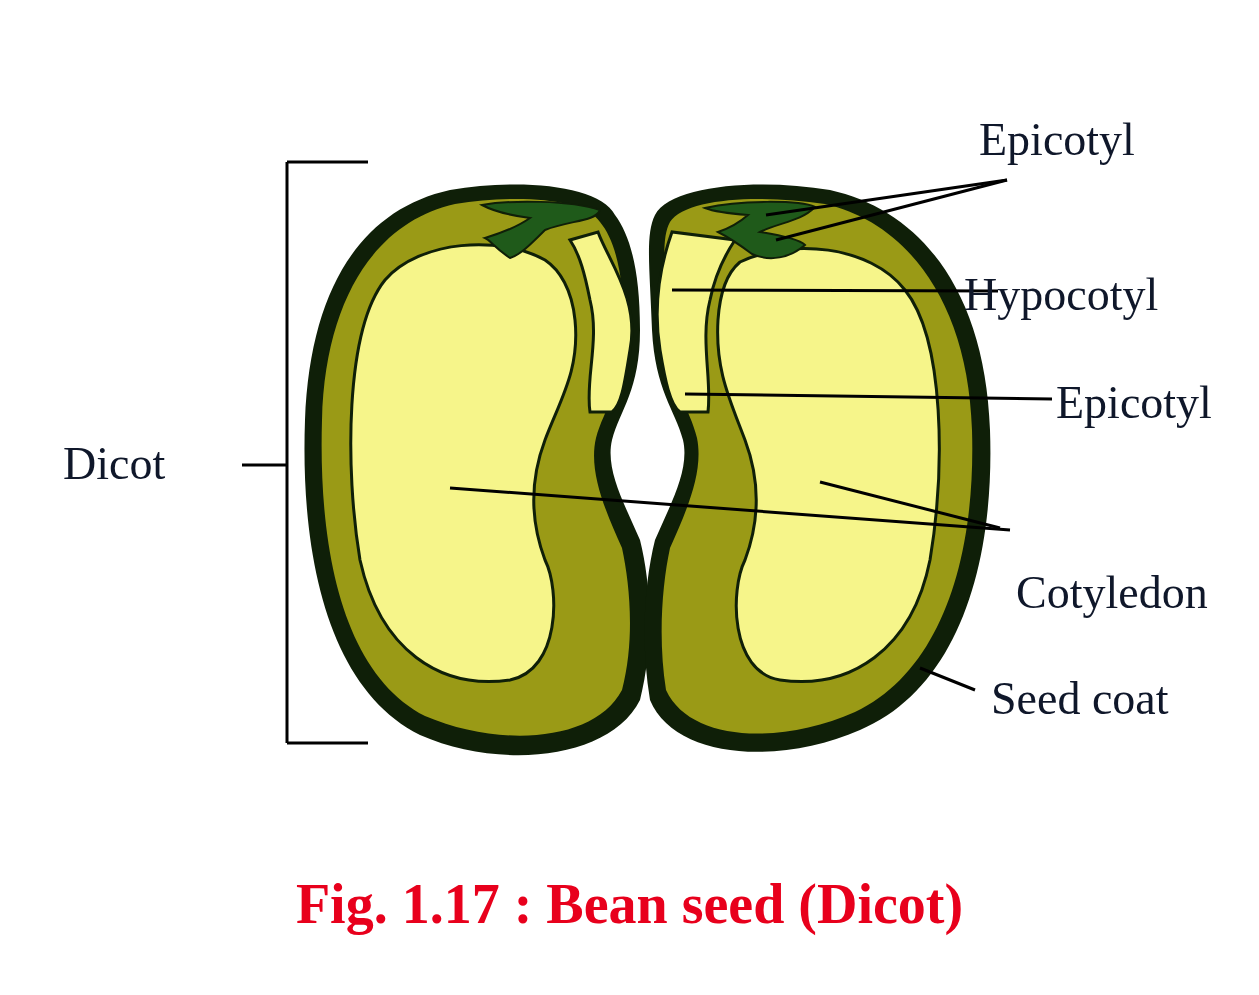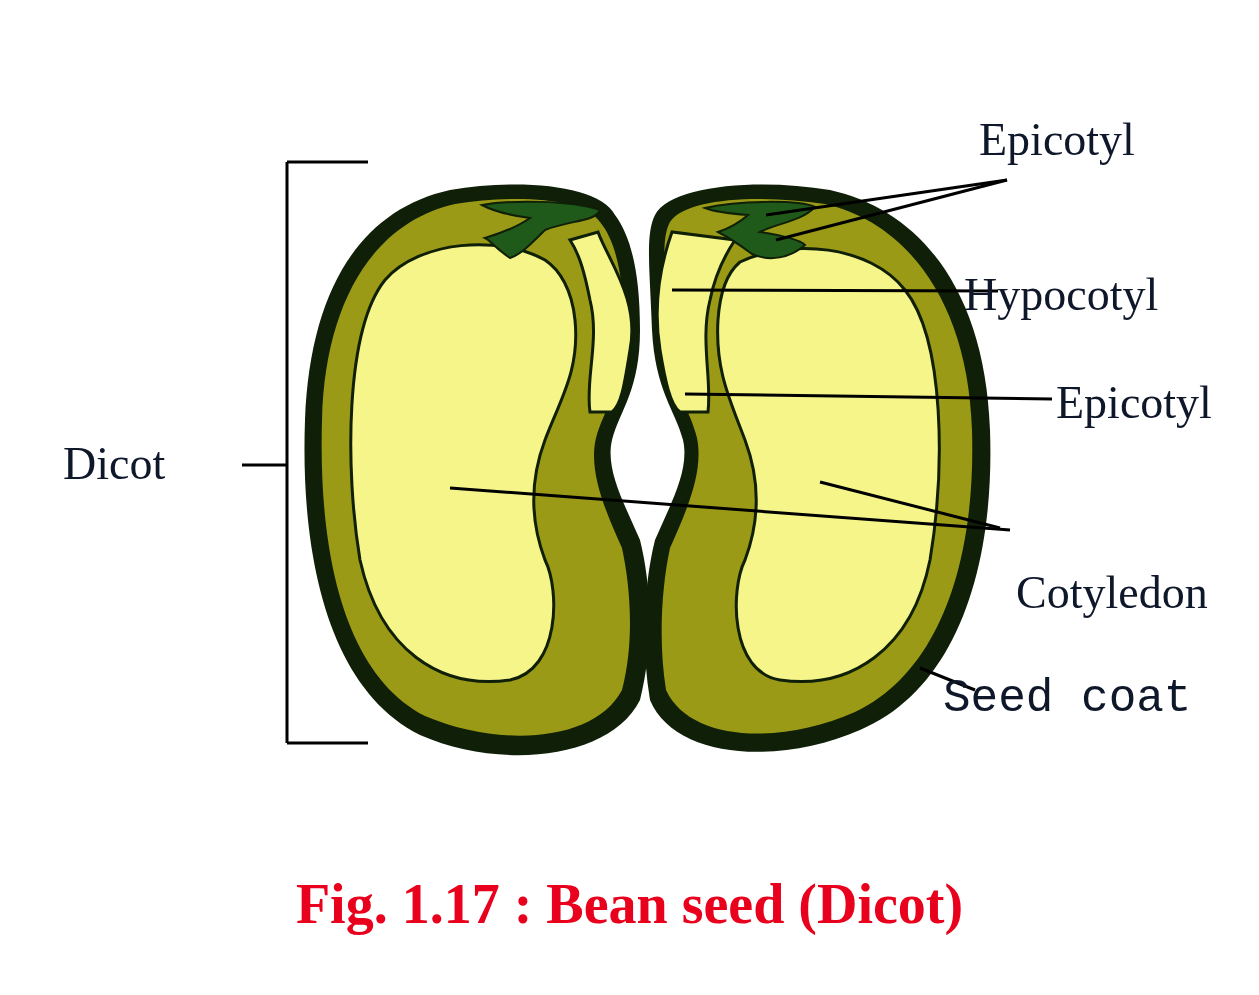--- a/index.html
+++ b/index.html
@@ -44,16 +44,16 @@
     <line x1="450" y1="488" x2="1010" y2="530"></line>
     <line x1="820" y1="482" x2="1000" y2="528"></line>
     <line x1="920" y1="668" x2="975" y2="690"></line>
   </g>
 </svg>
 
 <div class="lbl" style="left:979px;top:117px;">Epicotyl</div>
 <div class="lbl" style="left:964px;top:272px;">Hypocotyl</div>
 <div class="lbl" style="left:1056px;top:380px;">Epicotyl</div>
 <div class="lbl" style="left:1016px;top:526px;margin-top:44px;">Cotyledon</div>
-<div class="lbl" style="left:943px;top:676px;font-family:Liberation Mono, monospace;">Seed coat</div>
+<div class="lbl" style="left:991px;top:676px;">Seed coat</div>
 <div class="lbl" style="left:63px;top:441px;">Dicot</div>
 
 <div class="caption">Fig. 1.17 : Bean seed (Dicot)</div>
 
 </body></html>

